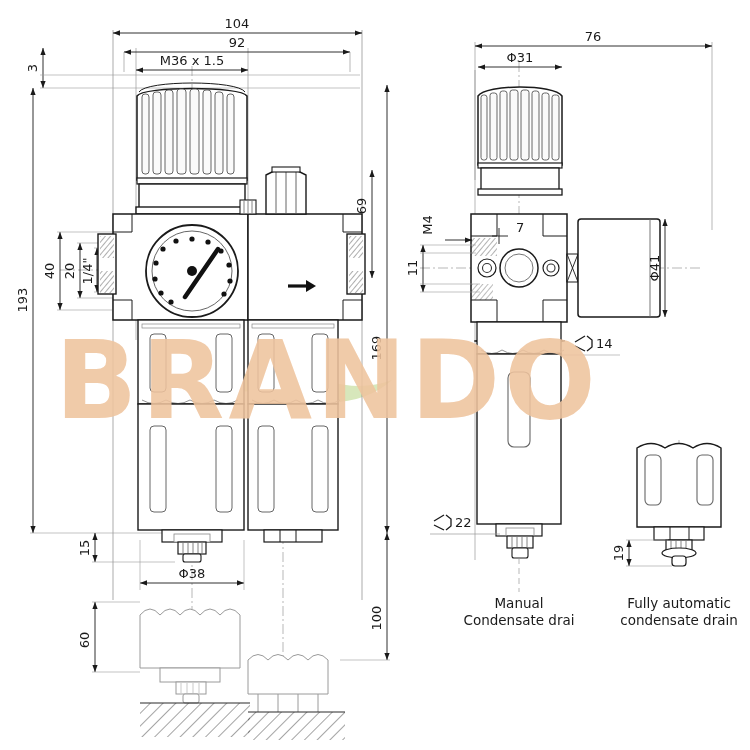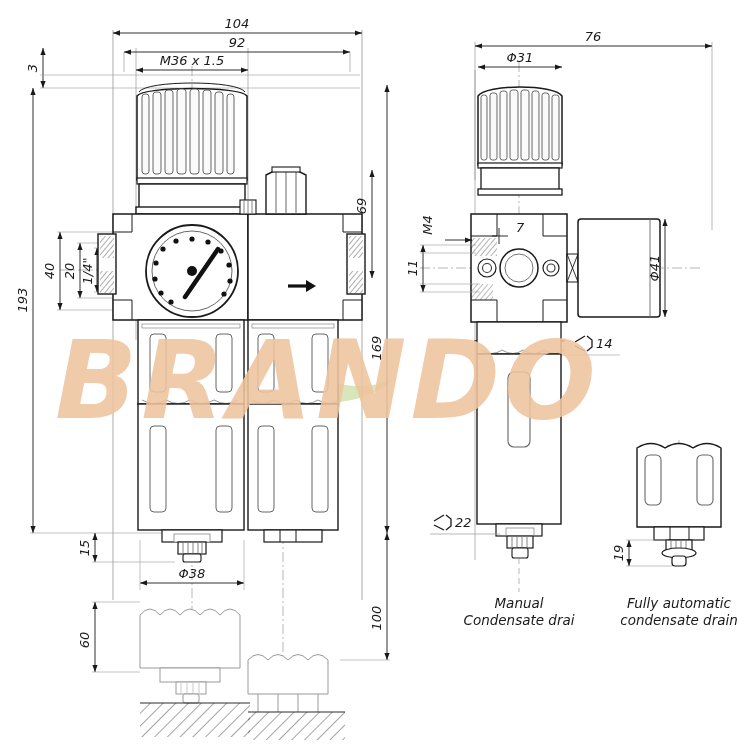--- a/index.html
+++ b/index.html
@@ -1,18 +1,18 @@
 <!DOCTYPE html>
 <html><head>
 <meta charset="utf-8">
 <style>
   html,body{margin:0;padding:0;background:#ffffff;}
   body{width:750px;height:750px;overflow:hidden;
        font-family:"DejaVu Sans","Liberation Sans",sans-serif;}
-  #stage{position:relative;width:750px;height:745px;background:#fff;font-style:italic;}
+  #stage{position:relative;width:750px;height:745px;background:#fff;}
   svg{display:block;}
   .dimtxt{font-family:"DejaVu Sans","Liberation Sans",sans-serif;
           font-size:13px;fill:#1a1a1a;}
   .lbl{font-family:"DejaVu Sans","Liberation Sans",sans-serif;
        font-size:13.5px;fill:#1a1a1a;}
   .wm{font-family:"DejaVu Sans","Liberation Sans",sans-serif;
       font-size:108px;font-weight:bold;letter-spacing:4px;}
 </style>
 </head>
 <body>

